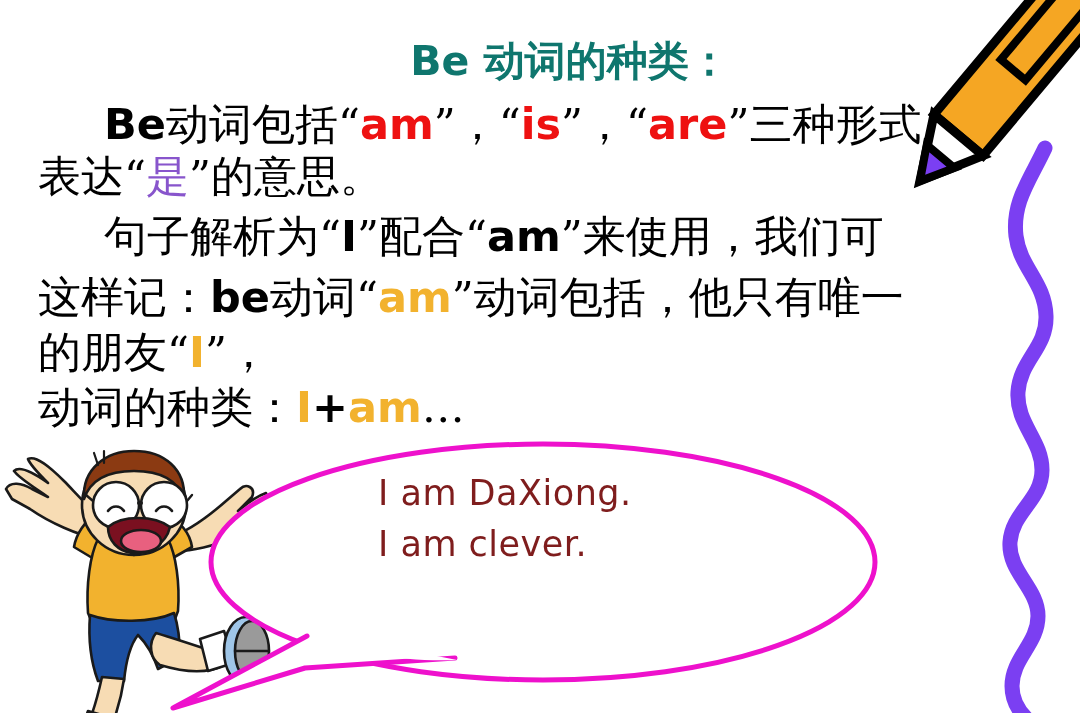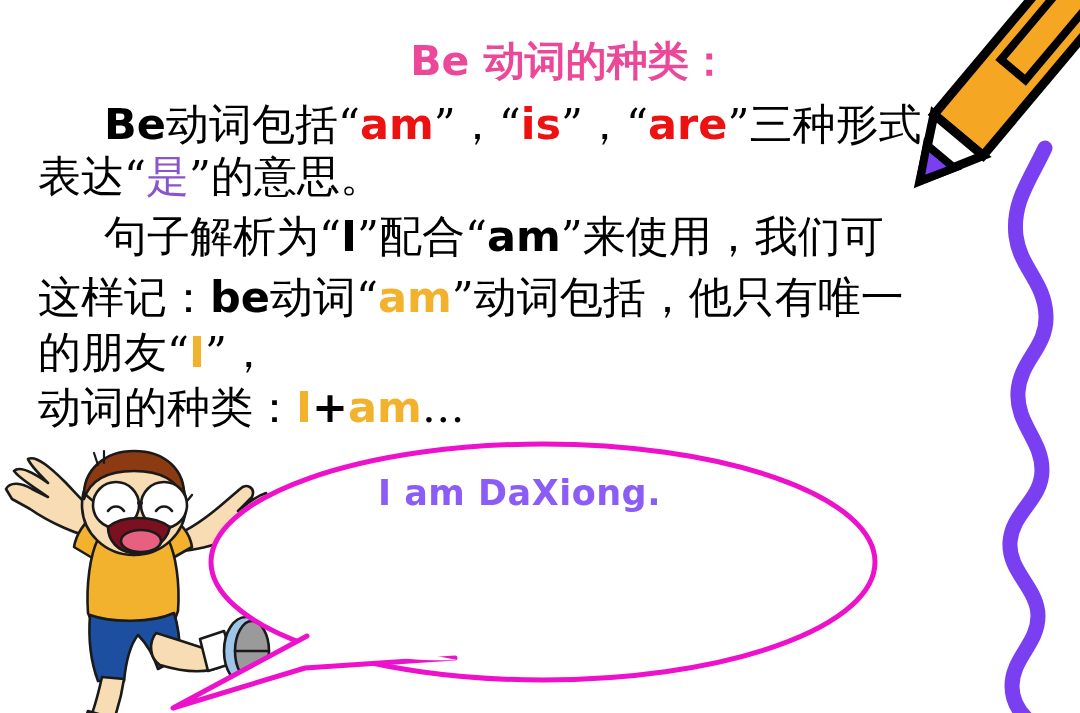--- a/index.html
+++ b/index.html
@@ -20,21 +20,21 @@
   .title-line {
     position: absolute;
     left: 0;
     top: 34px;
     width: 1080px;
     text-align: center;
     padding-left: 60px;
     box-sizing: border-box;
     font-size: 41px;
     font-weight: bold;
-    color: #ec4899;
+    color: #0f766e;
     letter-spacing: 0px;
     white-space: nowrap;
   }
   .title-line .latin { font-family: "DejaVu Sans", sans-serif; }
 
   .body-line {
     position: absolute;
     left: 38px;
     width: 1140px;
     white-space: nowrap;
@@ -67,23 +67,23 @@
   
   .nobita-wrap { position: absolute; left: -6px; top: 443px; width: 280px; height: 272px; }
 
   
   .bubble-wrap { position: absolute; left: 155px; top: 440px; width: 740px; height: 275px; }
   .bubble-text {
     position: absolute;
     left: 378px;
     top: 468px;
     width: 470px;
-    color: #8b5cf6;
+    color: #7f1d1d;
     font-size: 35px;
-    font-weight: bold;
+    font-weight: normal;
     line-height: 51px;
     font-family: "DejaVu Sans", "Liberation Sans", sans-serif;
     letter-spacing: 0.5px;
   }
   .bubble-text div { white-space: nowrap; }
 </style>
 </head>
 <body>
 
 <div id="slide">
@@ -228,15 +228,16 @@
   <div class="bubble-wrap">
     <svg width="740" height="275" viewBox="0 0 740 275">
       <ellipse cx="388" cy="122" rx="332" ry="118" fill="#ffffff" stroke="#ee11cc" stroke-width="5"></ellipse>
       <path d="M152 196 L 18 268 L 150 228 L 300 218" fill="#ffffff" stroke="#ee11cc" stroke-width="5" stroke-linejoin="round" stroke-linecap="round"></path>
       <path d="M160 192 C 200 214, 250 222, 302 220" fill="#ffffff" stroke="none"></path>
     </svg>
   </div>
 
   <div class="bubble-text">
     <div>I am DaXiong.</div>
+    <div>I am clever.</div>
   </div>
 
 </div>
 
 </body></html>

